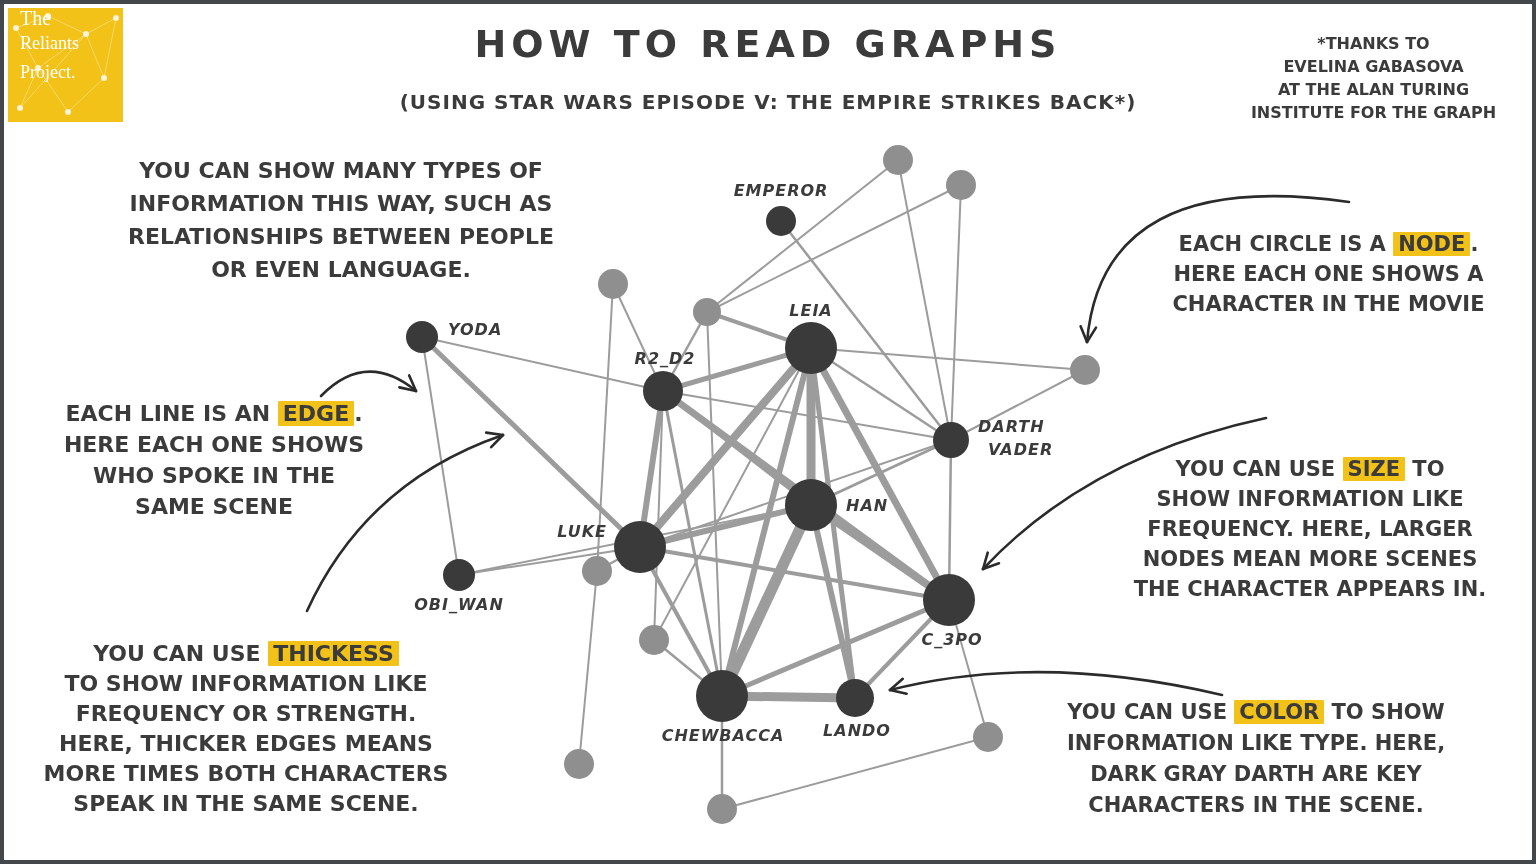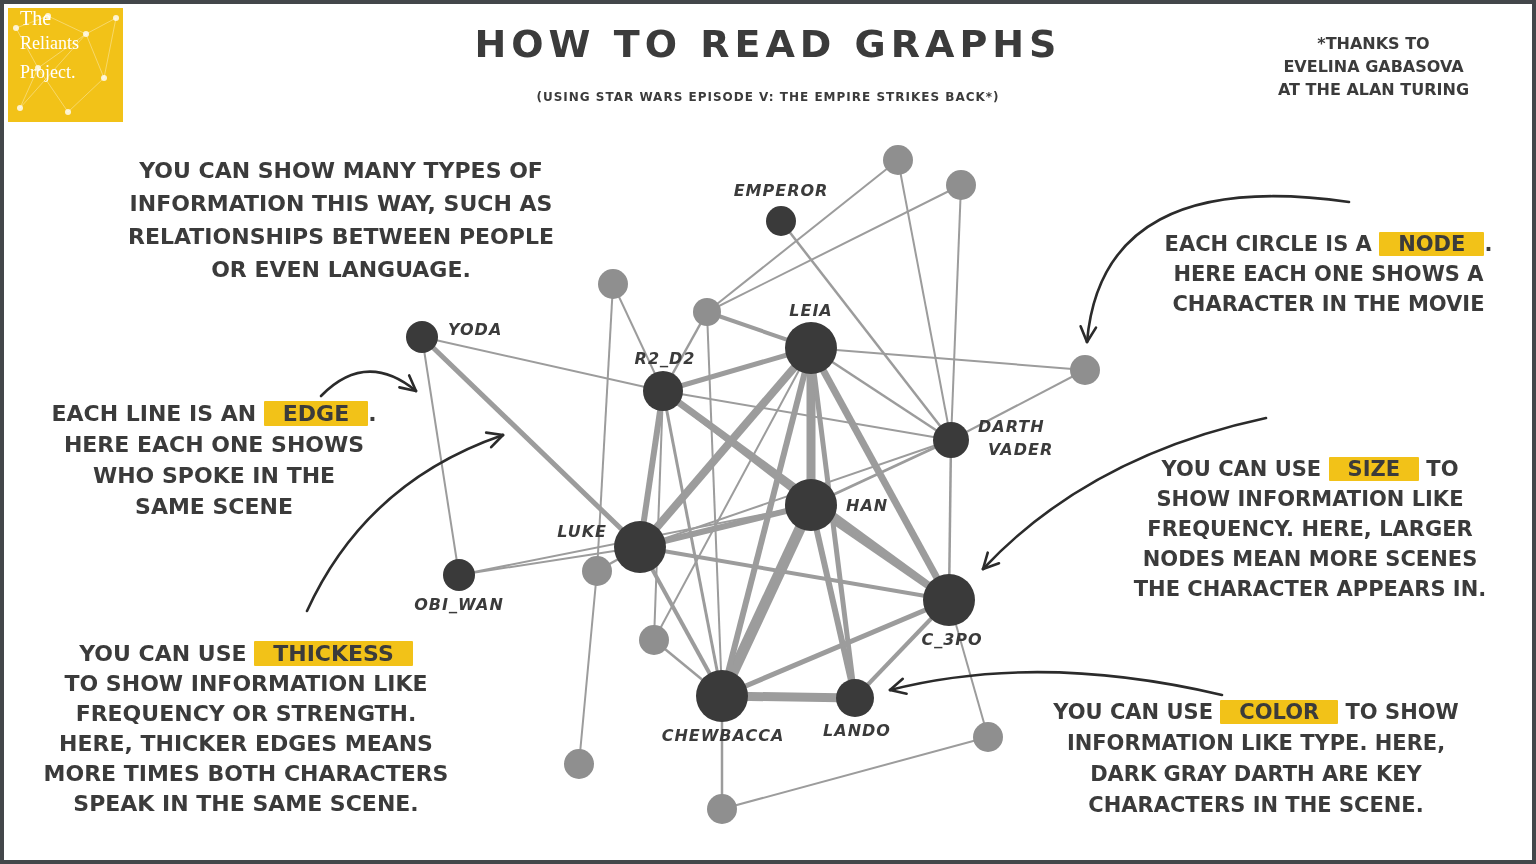--- a/index.html
+++ b/index.html
@@ -13,31 +13,31 @@
   .logo{position:absolute; left:4px; top:4px; width:115px; height:114px; background:#F2C218; overflow:hidden;}
   .logo-deco{position:absolute; left:0; top:0; width:115px; height:114px;}
   .logo-text{position:relative; padding:0 0 0 12px; color:#ffffff;
     font-family:"Liberation Serif", serif; font-weight:400;}
   .logo-the{font-size:20px; line-height:21px;}
   .logo-big{font-size:18px; line-height:29px;}
   
   .title{position:absolute; left:0; right:0; top:18px; text-align:center;
     font-size:38px; font-weight:700; letter-spacing:5px;}
   .subtitle{position:absolute; left:0; right:0; top:86px; text-align:center;
-    font-size:12px; font-weight:700; letter-spacing:1px;}
+    font-size:20px; font-weight:700; letter-spacing:1px;}
   
   .ann{position:absolute; text-align:center; font-weight:700;}
   .credit{left:1222px; top:28px; width:295px; font-size:16px; line-height:23px;}
   .ann-types{left:92px;  top:150px; width:490px; font-size:22px; line-height:33px;}
   .ann-edge {left:45px;  top:394px; width:330px; font-size:22px; line-height:31px;}
   .ann-thickness{left:28px; top:635px; width:428px; font-size:22px; line-height:30px;}
   .ann-node {left:1152px; top:225px; width:345px; font-size:21px; line-height:30px;}
   .ann-size {left:1110px; top:430px; width:392px; font-size:21px; line-height:30px;margin-top:20px;}
   .ann-color{left:1032px; top:693px; width:440px; font-size:21px; line-height:31px;}
-  .ann mark{background:var(--hl,#F2C218); color:inherit; padding:0 19px; border-radius:1px;}
+  .ann mark{background:var(--hl,#F2C218); color:inherit; padding:0 5px; border-radius:1px;}
   
   .node-label{font-family:"DejaVu Sans", sans-serif; font-weight:700; font-style:italic;
     font-size:16px; fill:#3b3b3b; letter-spacing:1px;}
 </style>
 </head>
 <body>
 
 <div class="canvas">
   <svg id="graph-svg" viewBox="0 0 1528 856">
       <line x1="807" y1="344" x2="807" y2="501" stroke="#9c9c9c" stroke-width="9"></line>
@@ -170,20 +170,21 @@
       <div class="logo-big">Project.</div>
     </div>
   </div>
 
   <div class="title">HOW TO READ GRAPHS</div>
   <div class="subtitle">(USING STAR WARS EPISODE V: THE EMPIRE STRIKES BACK*)</div>
   <div class="ann credit">
       <div>*THANKS TO</div>
       <div>EVELINA GABASOVA</div>
       <div>AT THE ALAN TURING</div>
+      <div>INSTITUTE FOR THE GRAPH</div>
     </div>
 
   <div class="ann ann-types">
       <div>YOU CAN SHOW MANY TYPES OF</div>
       <div>INFORMATION THIS WAY, SUCH AS</div>
       <div>RELATIONSHIPS BETWEEN PEOPLE</div>
       <div>OR EVEN LANGUAGE.</div>
     </div>
   <div class="ann ann-edge">
       <div>EACH LINE IS AN <mark>EDGE</mark>.</div>

